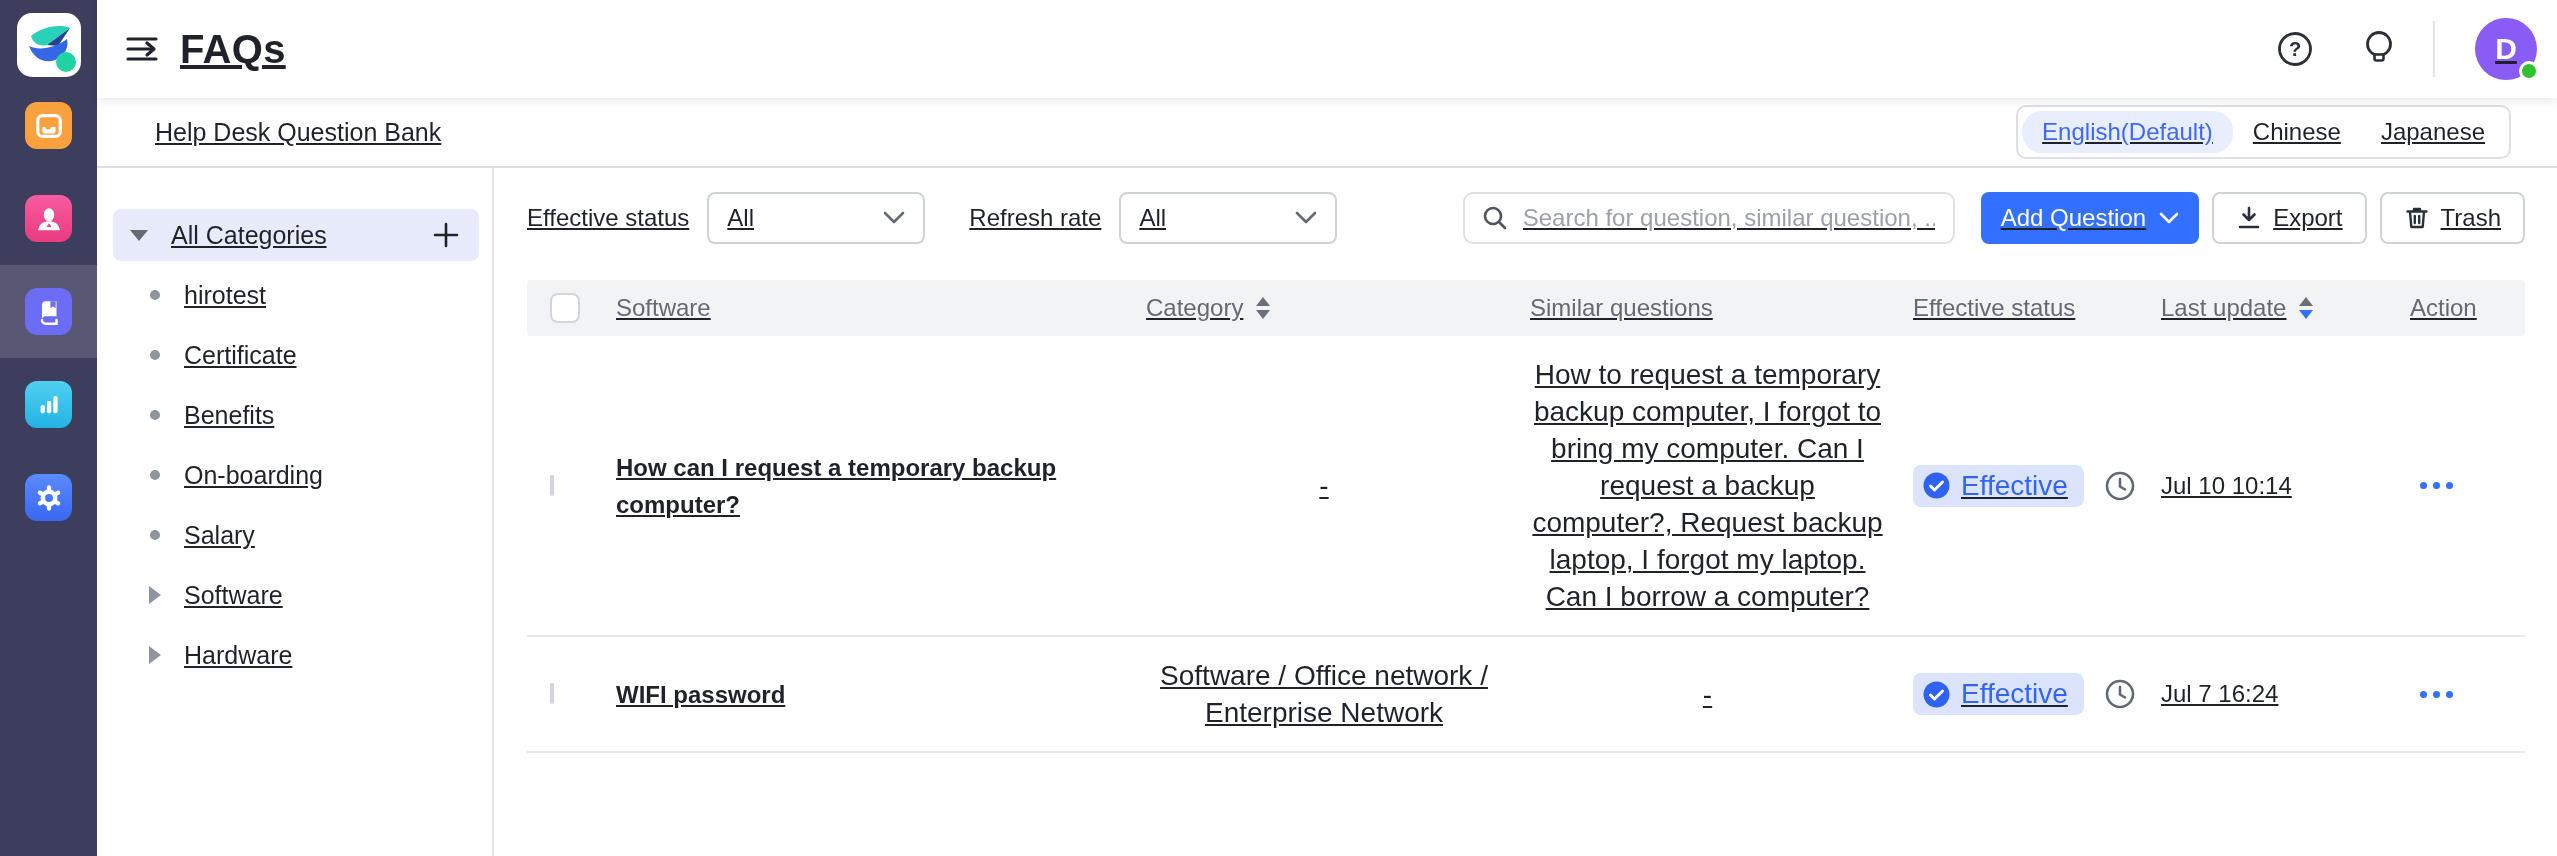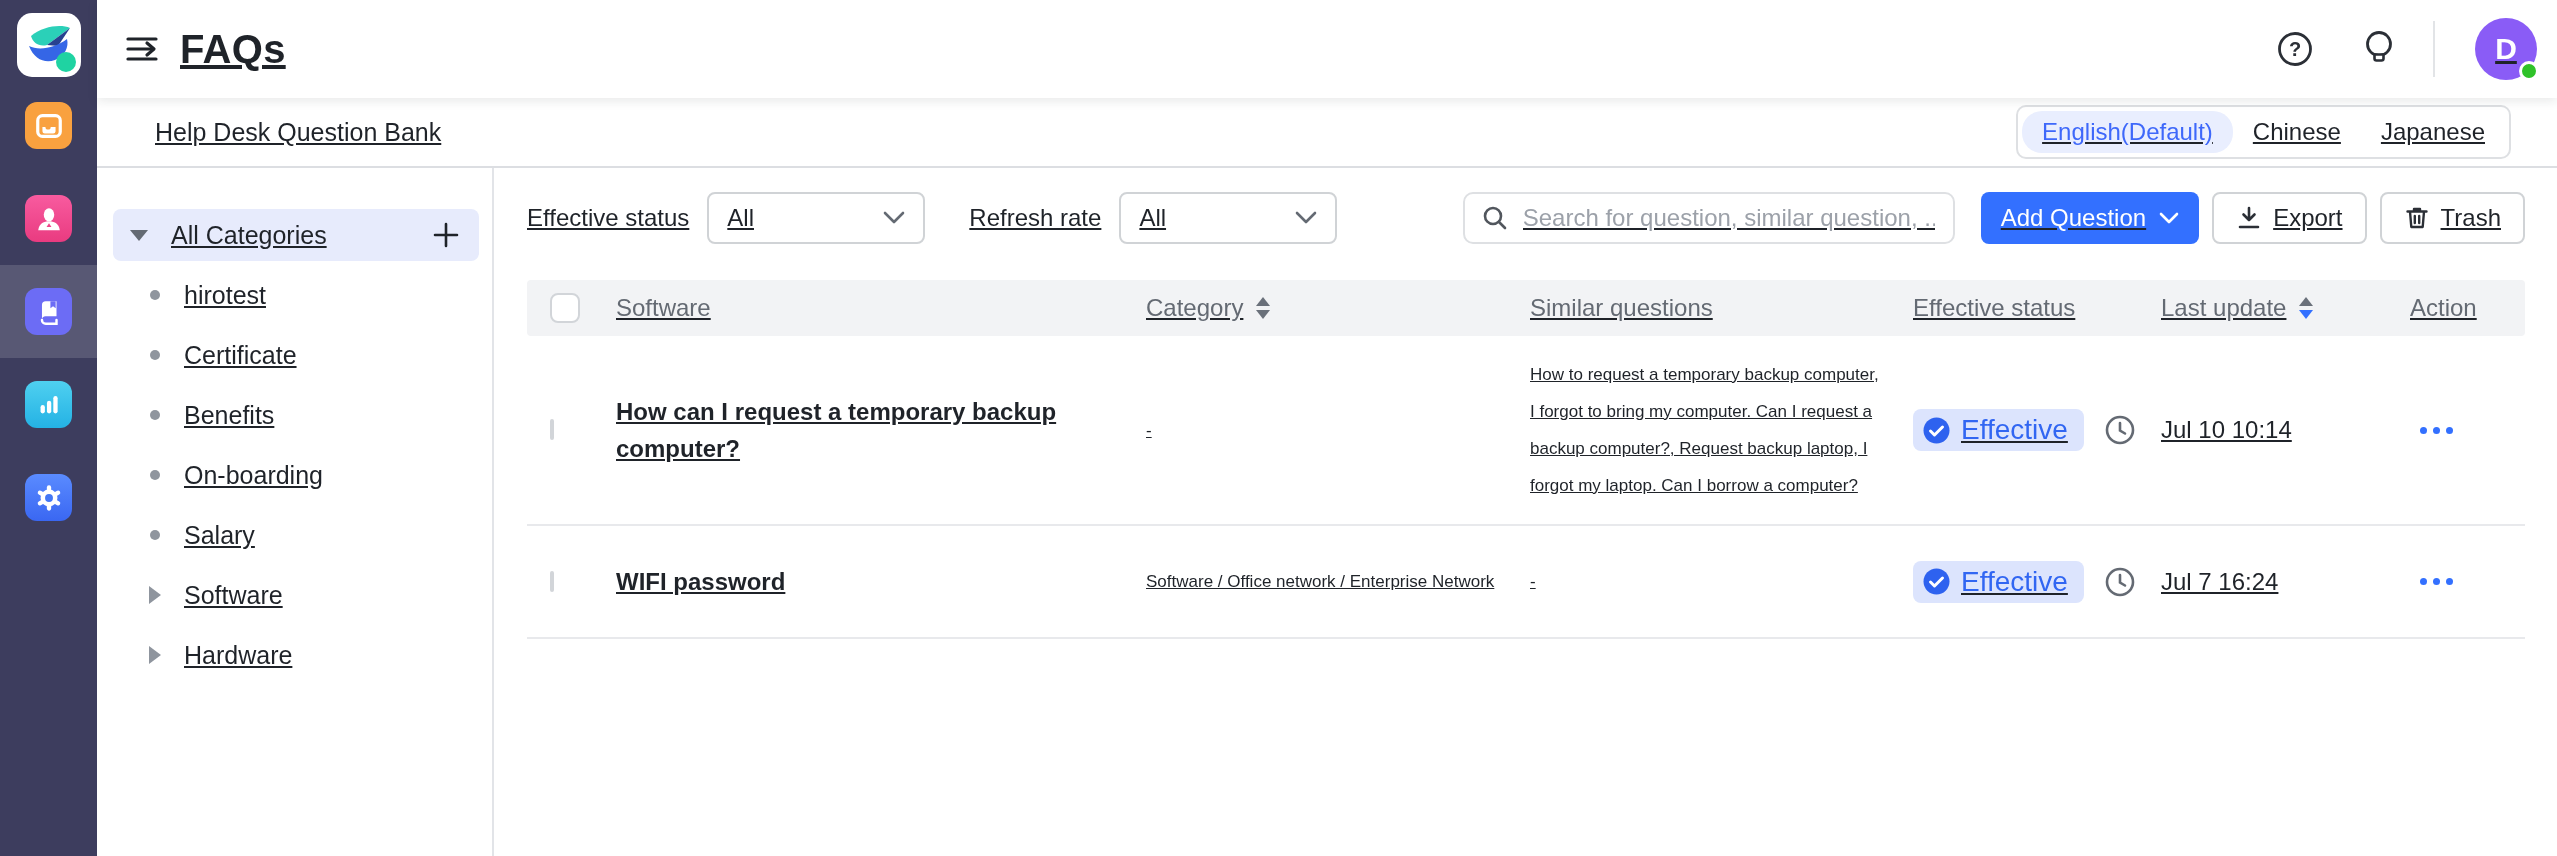--- a/index.html
+++ b/index.html
@@ -81,21 +81,21 @@
 
   
   .table { margin-top:36px; }
   .grid-cols { display:grid; grid-template-columns:89px 530px 384px 383px 248px 249px 115px; }
   .thead { background:#f2f3f5; border-radius:4px; height:56px; align-items:center; font-size:24px; color:#646a73; }
   .th { display:flex; align-items:center; }
   .trow { border-bottom:2px solid #e8e9ec; align-items:center; min-height:113px; }
   .c-check { padding-left:23px; }
   .checkbox { width:30px; height:30px; border:2px solid #d2d5d9; border-radius:8px; background:#fff; cursor:pointer; }
   .cell-q { font-size:24px; font-weight:700; line-height:37px; padding:20px 48px 20px 0; cursor:pointer; }
-  .cell-txt { font-size:17px; line-height:37px; padding:20px 28px 20px 0; }
+  .cell-txt { font-size:28px; line-height:37px; padding:20px 28px 20px 0;text-align:center; }
   .cell-status { display:flex; align-items:center; gap:18px; }
   .badge { display:inline-flex; align-items:center; gap:11px; height:42px; padding:0 16px 0 10px;
            background:#dce4fd; border-radius:8px; color:#3166f2; font-size:28px; white-space:nowrap; }
   .cell-update { font-size:24px; }
   .ellipsis { display:inline-flex; gap:6px; margin-left:6px; padding:10px 4px; cursor:pointer; }
   .ellipsis i { width:7px; height:7px; border-radius:50%; background:#3370ff; }
   .sorter { display:inline-flex; flex-direction:column; gap:4px; margin-left:13px; cursor:pointer; }
   .tri-up { width:0; height:0; border-left:7px solid transparent; border-right:7px solid transparent; border-bottom:9px solid #6a707a; }
   .tri-down { width:0; height:0; border-left:7px solid transparent; border-right:7px solid transparent; border-top:9px solid #6a707a; }
   .tri-down.active { border-top-color:#3370ff; }

